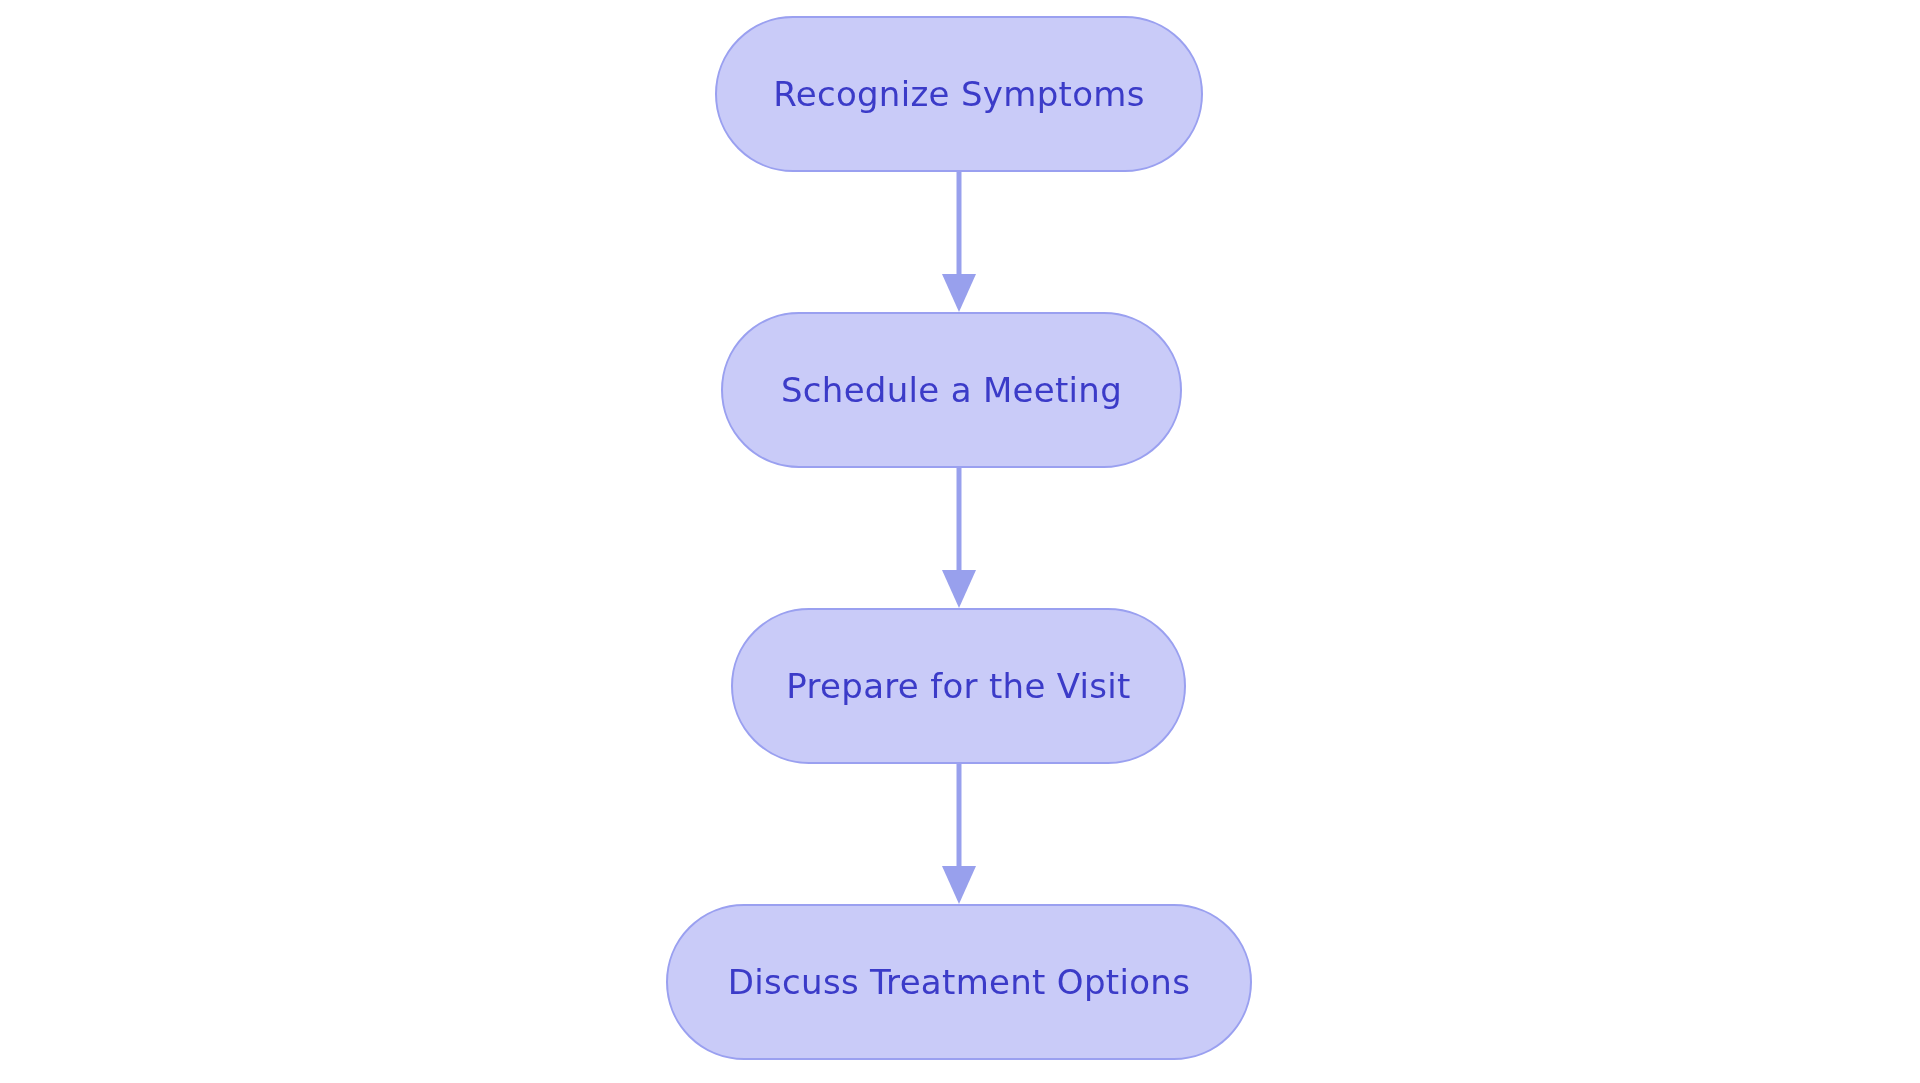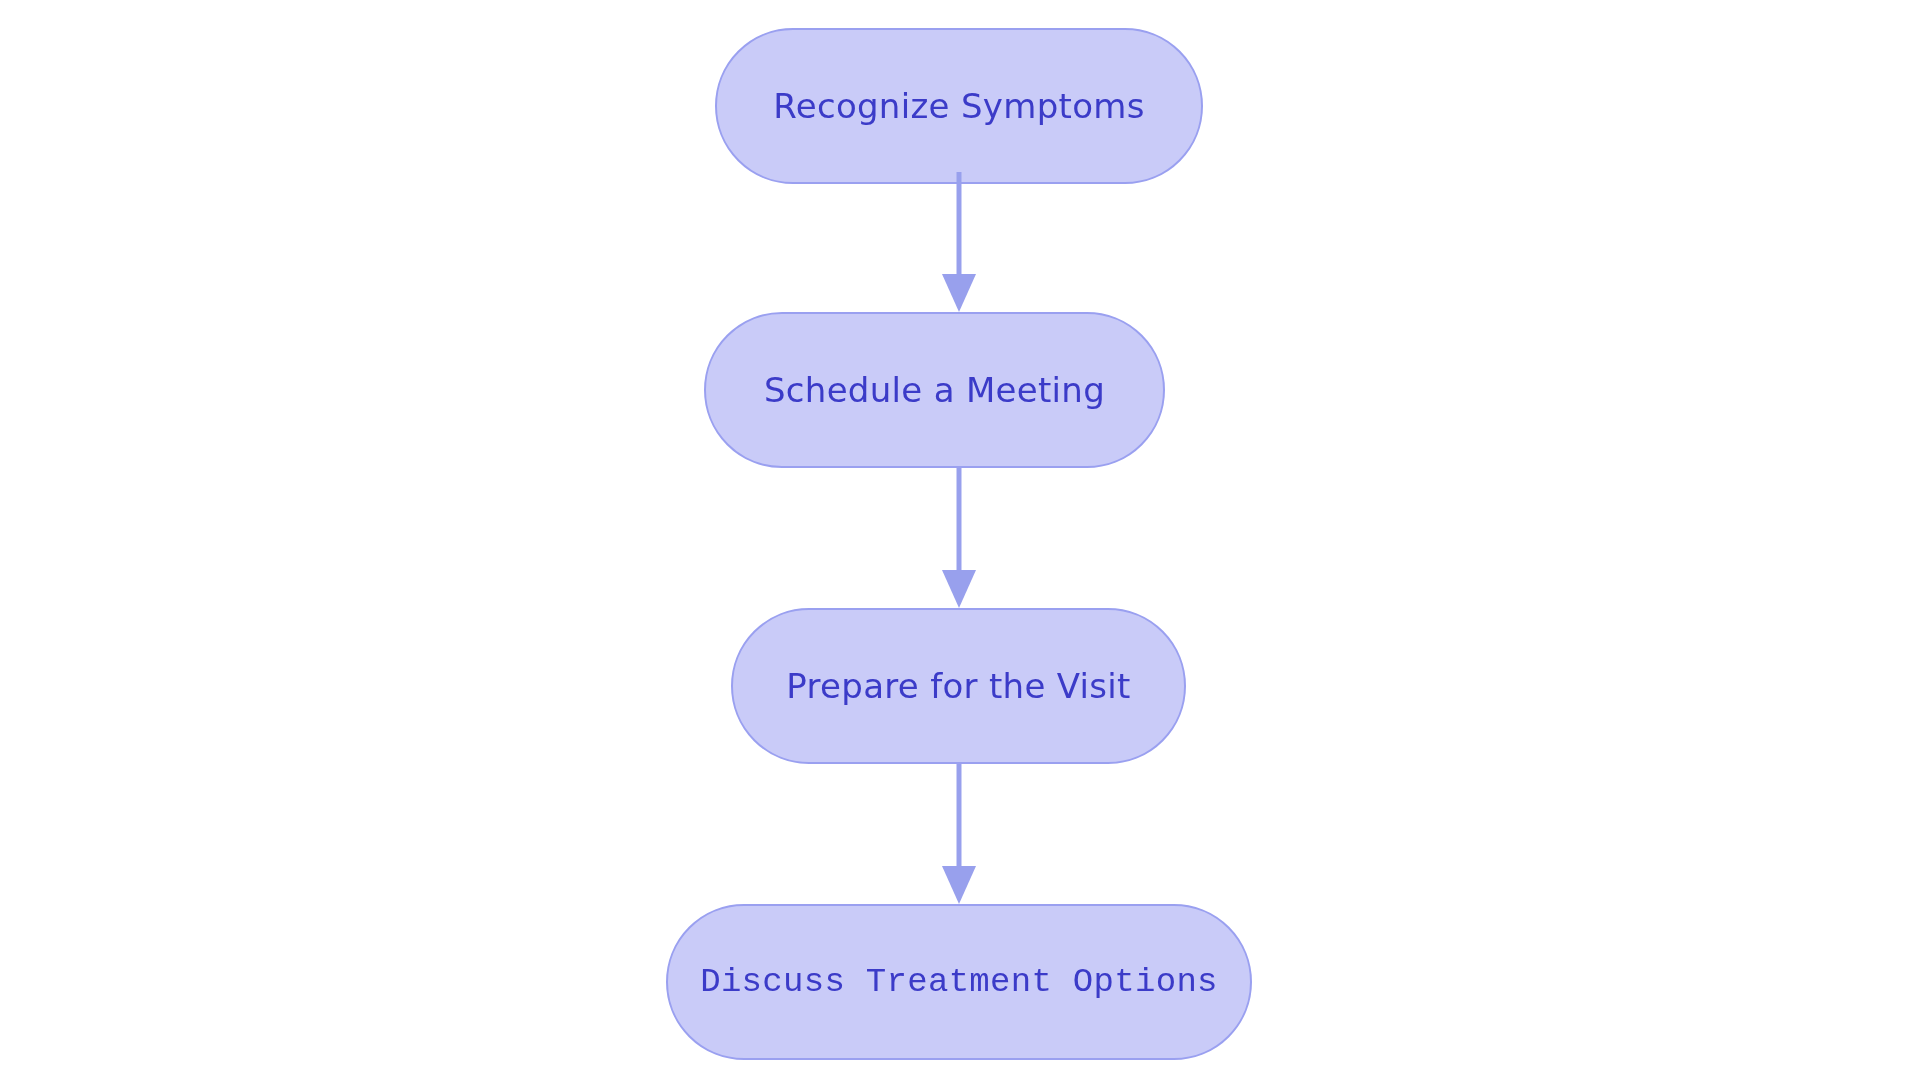--- a/index.html
+++ b/index.html
@@ -25,24 +25,24 @@
     display: flex;
     align-items: center;
     justify-content: center;
   }
   .node-label {
     font-size: 34px;
     letter-spacing: 0.3px;
     color: var(--node-text, #3b3bc8);
     white-space: nowrap;
   }
-  #node-1 { left: 715px; top: 16px;  width: 488px; margin-top: 12px; }
-  #node-2 { left: 704px; top: 312px; width: 461px; align-items: center; }
+  #node-1 { left: 715px; top: 16px;  width: 488px; }
+  #node-2 { left: 721px; top: 312px; width: 461px; align-items: center; }
   #node-3 { left: 731px; top: 608px; width: 455px; text-align: center; }
-  #node-4 { left: 666px; top: 904px; width: 586px; font-family: Liberation Mono, monospace; }
+  #node-4 { left: 666px; top: 904px; width: 586px; }
 
   .arrow {
     position: absolute;
     left: 941px;
     width: 36px;
     height: 140px;
   }
   #arrow-1 { top: 172px; }
   #arrow-2 { top: 468px; }
   #arrow-3 { top: 764px; }

